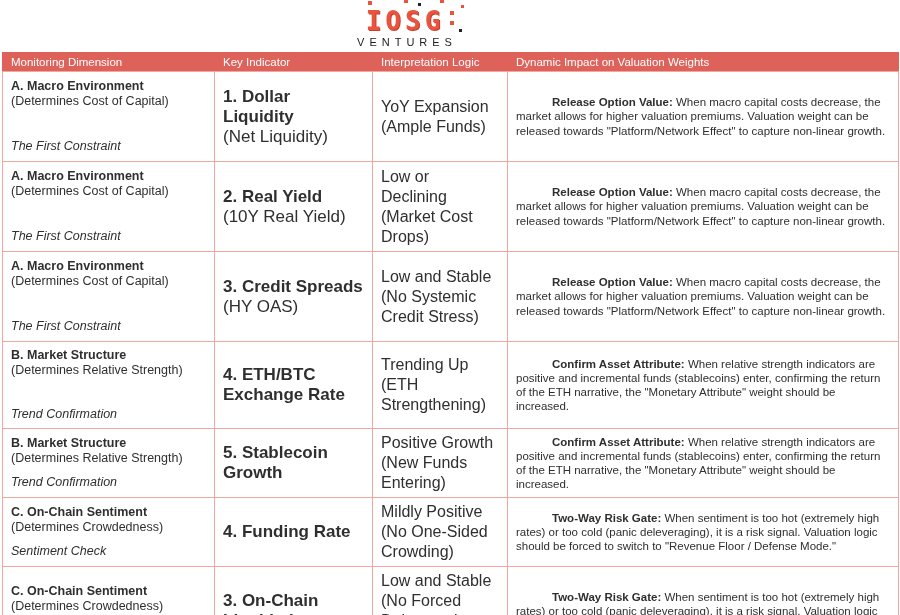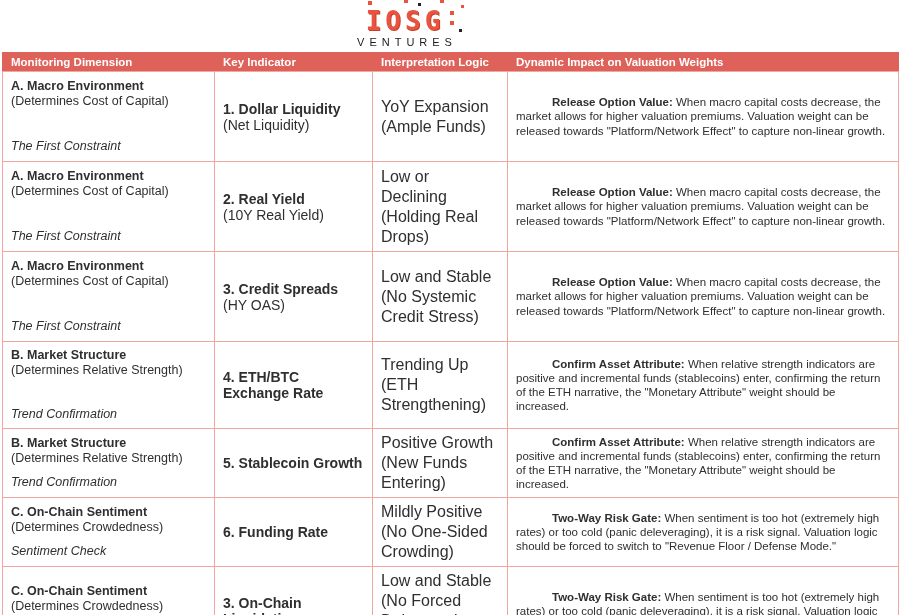--- a/index.html
+++ b/index.html
@@ -60,36 +60,36 @@
   th, td {
     border: 1px solid #f0a79f;
     padding: 4px 8px;
     vertical-align: middle;
     text-align: left;
   }
   thead th {
     background: #df625a;
     color: #ffffff;
     font-size: 11.5px;
-    font-weight: bold;
+    font-weight: normal;
     height: 16px;
     padding: 3px 8px;
     border-color: #df625a;
     border-bottom-color: #f0a79f;
   }
   tbody tr:nth-child(-n+3) { height: 90px; }
   tbody tr:nth-child(4)    { height: 87px; }
   tbody tr:nth-child(n+5)  { height: 60px; }
 
   td.dim   { font-size: 12.5px; line-height: 1.22; }
   .dim-title { font-weight: bold; }
   .dim-note  { font-style: italic; margin-top: 29px; }
   tbody tr:nth-child(n+5) .dim-note { margin-top: 8px; }
 
-  td.ind { font-size: 14px; }
+  td.ind { font-size: 17px; }
   .ind-title { font-weight: bold; }
   .ind-detail { }
   .ind-detail:empty { display: none; }
 
   td.logic { font-size: 16px; line-height: 1.25; }
 
   td.impact { font-size: 11.5px; line-height: 1.24; }
   .impact-lead { font-weight: bold; padding-left: 36px; }
 </style>
 </head>
@@ -148,21 +148,21 @@
     <td class="dim">
       <div class="dim-title">A. Macro Environment</div>
       <div class="dim-sub">(Determines Cost of Capital)</div>
       <div class="dim-note">The First Constraint</div>
     </td>
     <td class="ind">
       <div class="ind-title">2. Real Yield</div>
       <div class="ind-detail">(10Y Real Yield)</div>
     </td>
     <td class="logic">
-      <span>Low or Declining (Holding Real Drops)</span>
+      <span>Low or Declining (Market Cost Drops)</span>
     </td>
     <td class="impact">
       <span class="impact-lead">Release Option Value:</span><span> When macro capital costs decrease, the market allows for higher valuation premiums. Valuation weight can be released towards "Platform/Network Effect" to capture non-linear growth.</span>
     </td>
   </tr>
 
   <tr>
     <td class="dim">
       <div class="dim-title">A. Macro Environment</div>
       <div class="dim-sub">(Determines Cost of Capital)</div>
@@ -216,21 +216,21 @@
     </td>
   </tr>
 
   <tr>
     <td class="dim">
       <div class="dim-title">C. On-Chain Sentiment</div>
       <div class="dim-sub">(Determines Crowdedness)</div>
       <div class="dim-note">Sentiment Check</div>
     </td>
     <td class="ind">
-      <div class="ind-title">6. Funding Rate</div>
+      <div class="ind-title">4. Funding Rate</div>
 
     </td>
     <td class="logic">
       <span>Mildly Positive (No One-Sided Crowding)</span>
     </td>
     <td class="impact">
       <span class="impact-lead">Two-Way Risk Gate:</span><span> When sentiment is too hot (extremely high rates) or too cold (panic deleveraging), it is a risk signal. Valuation logic should be forced to switch to "Revenue Floor / Defense Mode."</span>
     </td>
   </tr>
 

